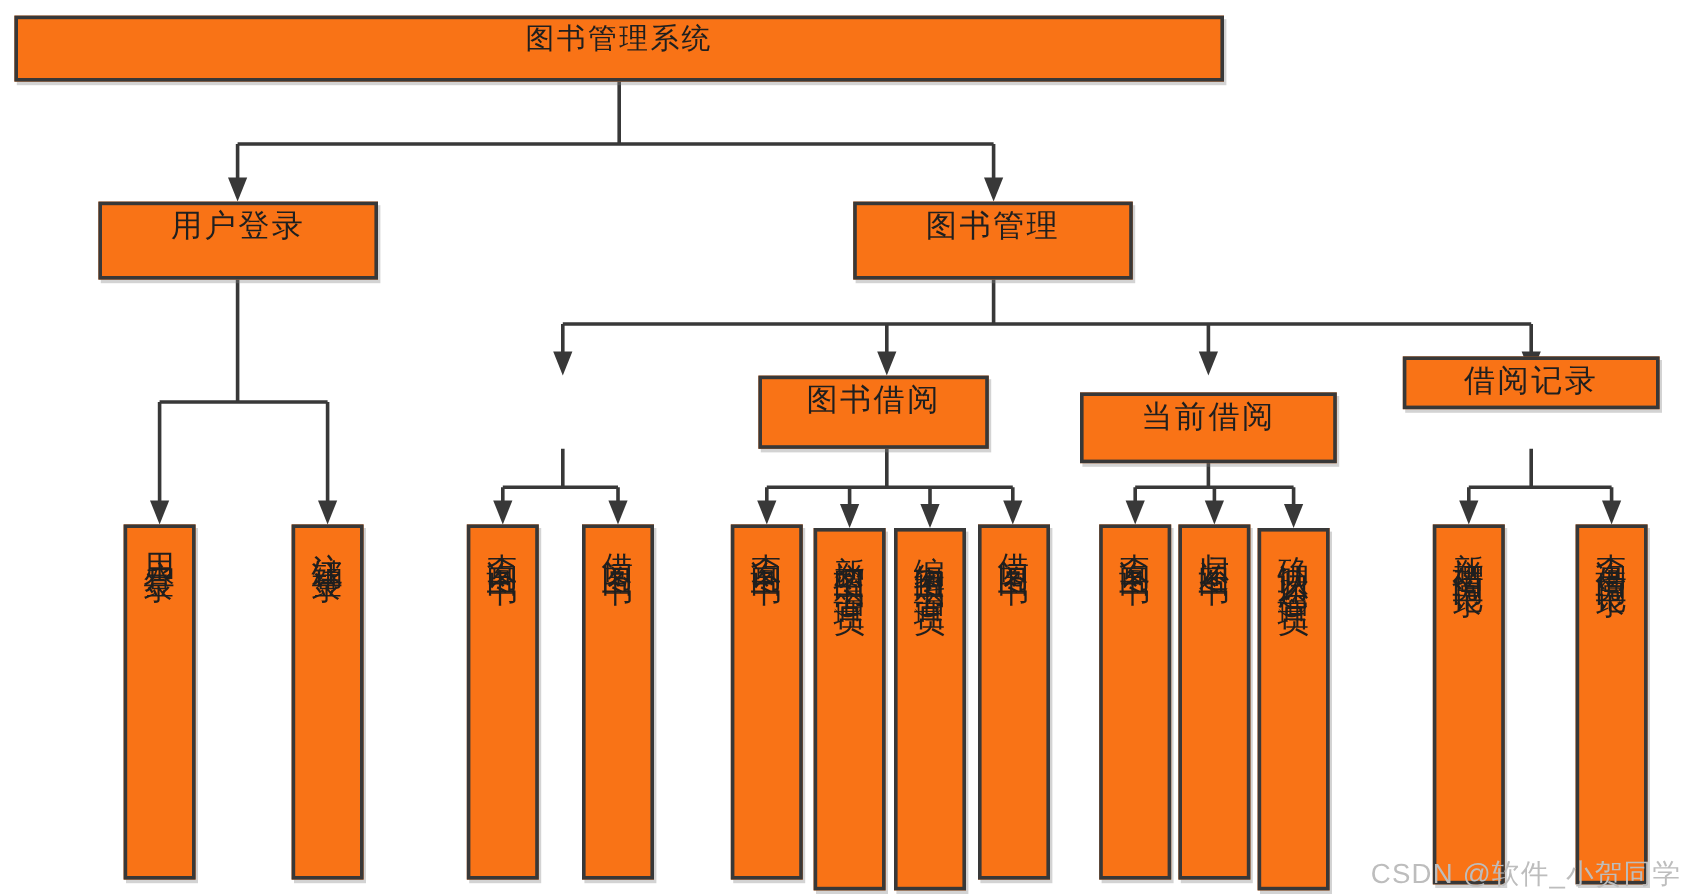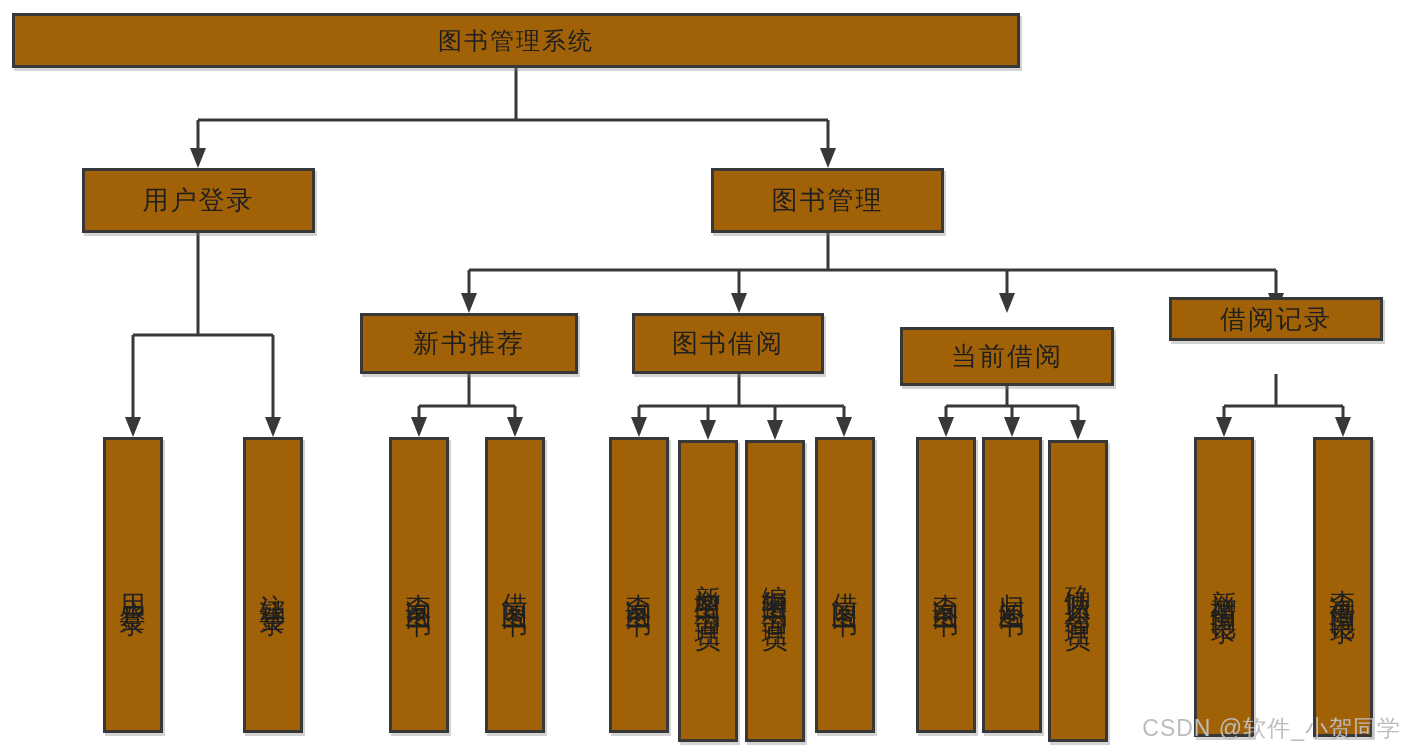--- a/index.html
+++ b/index.html
@@ -17,22 +17,22 @@
     background:var(--bg);
     font-family:"Liberation Sans",sans-serif;
     overflow:hidden;
   }
   svg.connectors{position:absolute;left:0;top:0;}
   svg.connectors path{fill:none;stroke:var(--line);stroke-width:3;}
   svg.connectors polygon{fill:var(--line);stroke:none;}
   .node{
     position:absolute;
     border:3px solid var(--border);
-    background:#a16207;
-    display:flex;align-items:center;justify-content:center;
+    background:#f97316;
+    display:flex;justify-content:center;
     color:var(--text);
     box-shadow:2px 3px 0 rgba(130,130,130,0.35);
     z-index:2;
   }
   .node.h{font-size:26px;letter-spacing:2px;white-space:nowrap;}
   .node.root{font-size:24px;}
   .node.v .vtext{
     writing-mode:vertical-rl;
     text-orientation:mixed;
     font-size:26px;
@@ -98,23 +98,20 @@
     <span>图书管理系统</span>
   </div>
 
   <div class="node h" style="left:82px;top:168px;width:233px;height:65px">
     <span>用户登录</span>
   </div>
   <div class="node h" style="left:711px;top:168px;width:233px;height:65px">
     <span>图书管理</span>
   </div>
 
-  <div class="node h" style="left:360px;top:313px;width:218px;height:61px">
-    <span>新书推荐</span>
-  </div>
   <div class="node h" style="left:632px;top:313px;width:192px;height:61px">
     <span>图书借阅</span>
   </div>
   <div class="node h" style="left:900px;top:327px;width:214px;height:59px">
     <span>当前借阅</span>
   </div>
   <div class="node h" style="left:1169px;top:297px;width:214px;height:44px">
     <span>借阅记录</span>
   </div>
 

